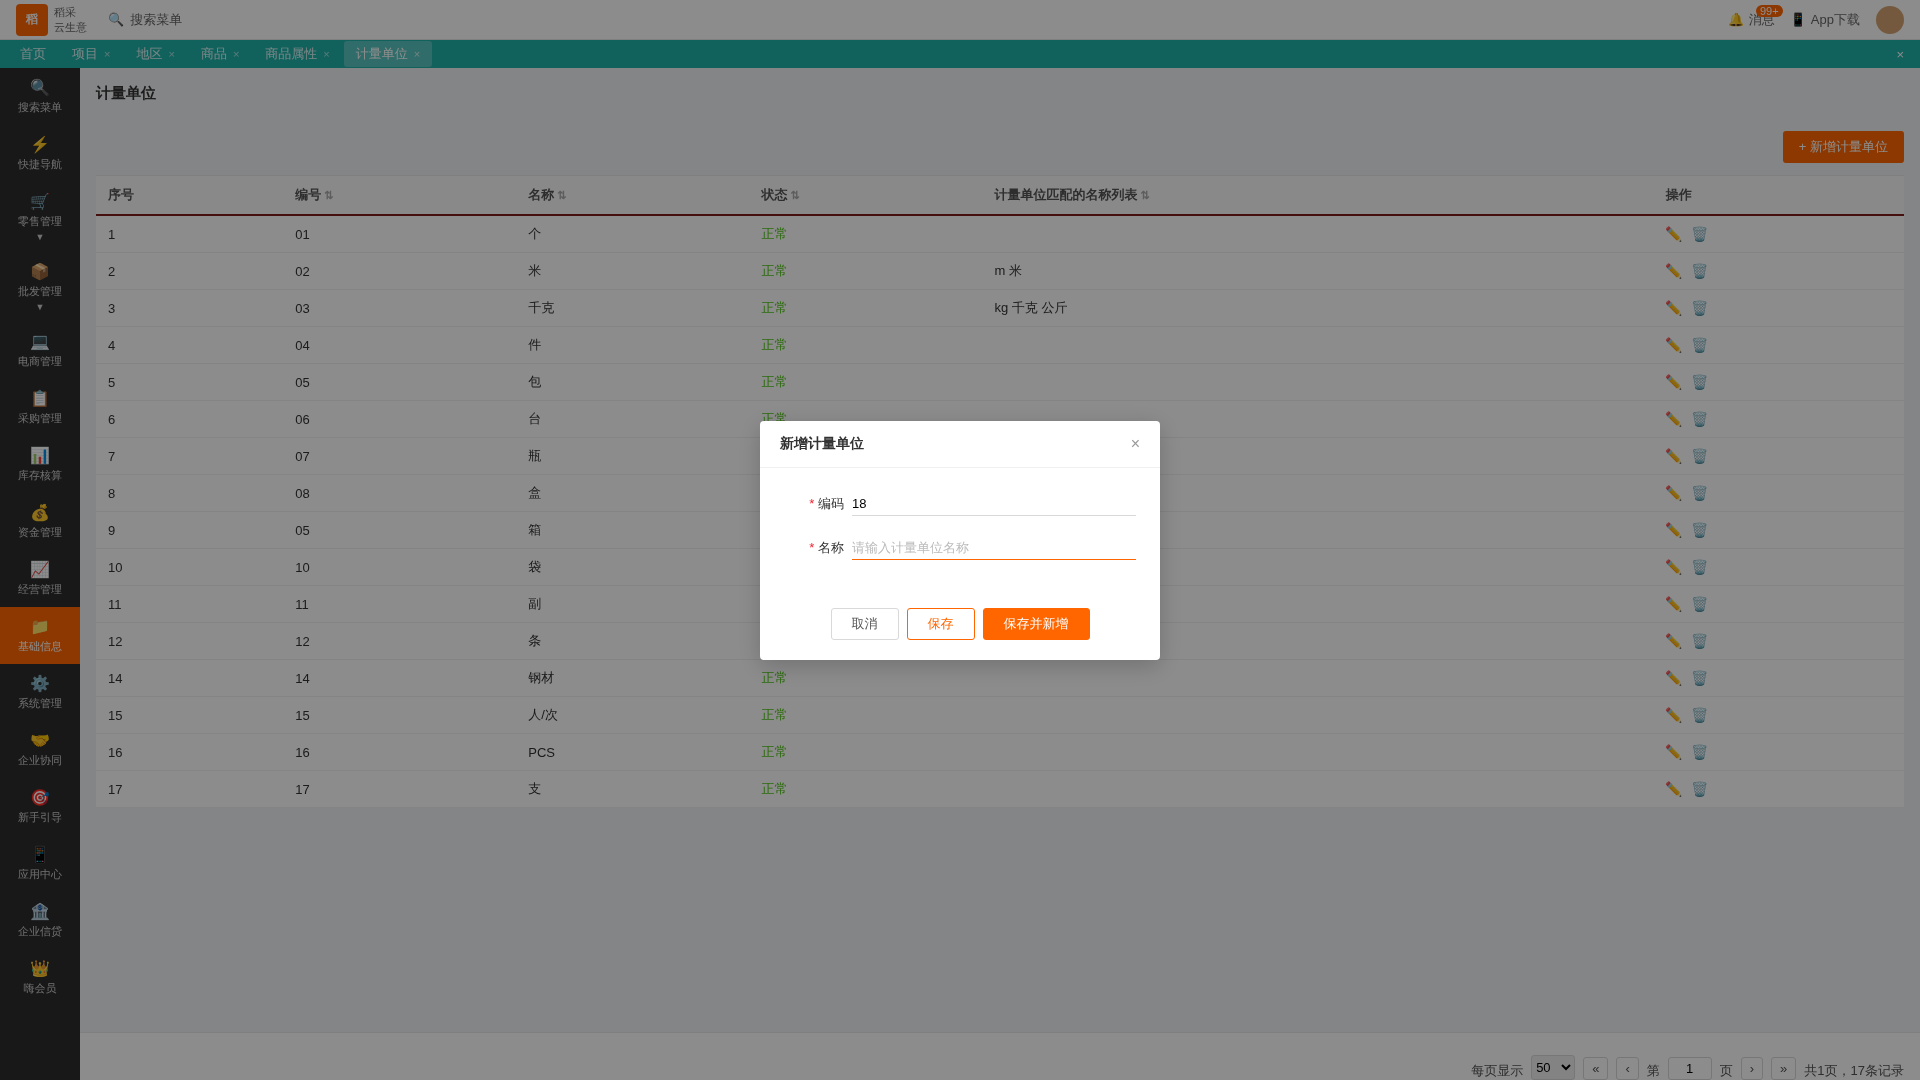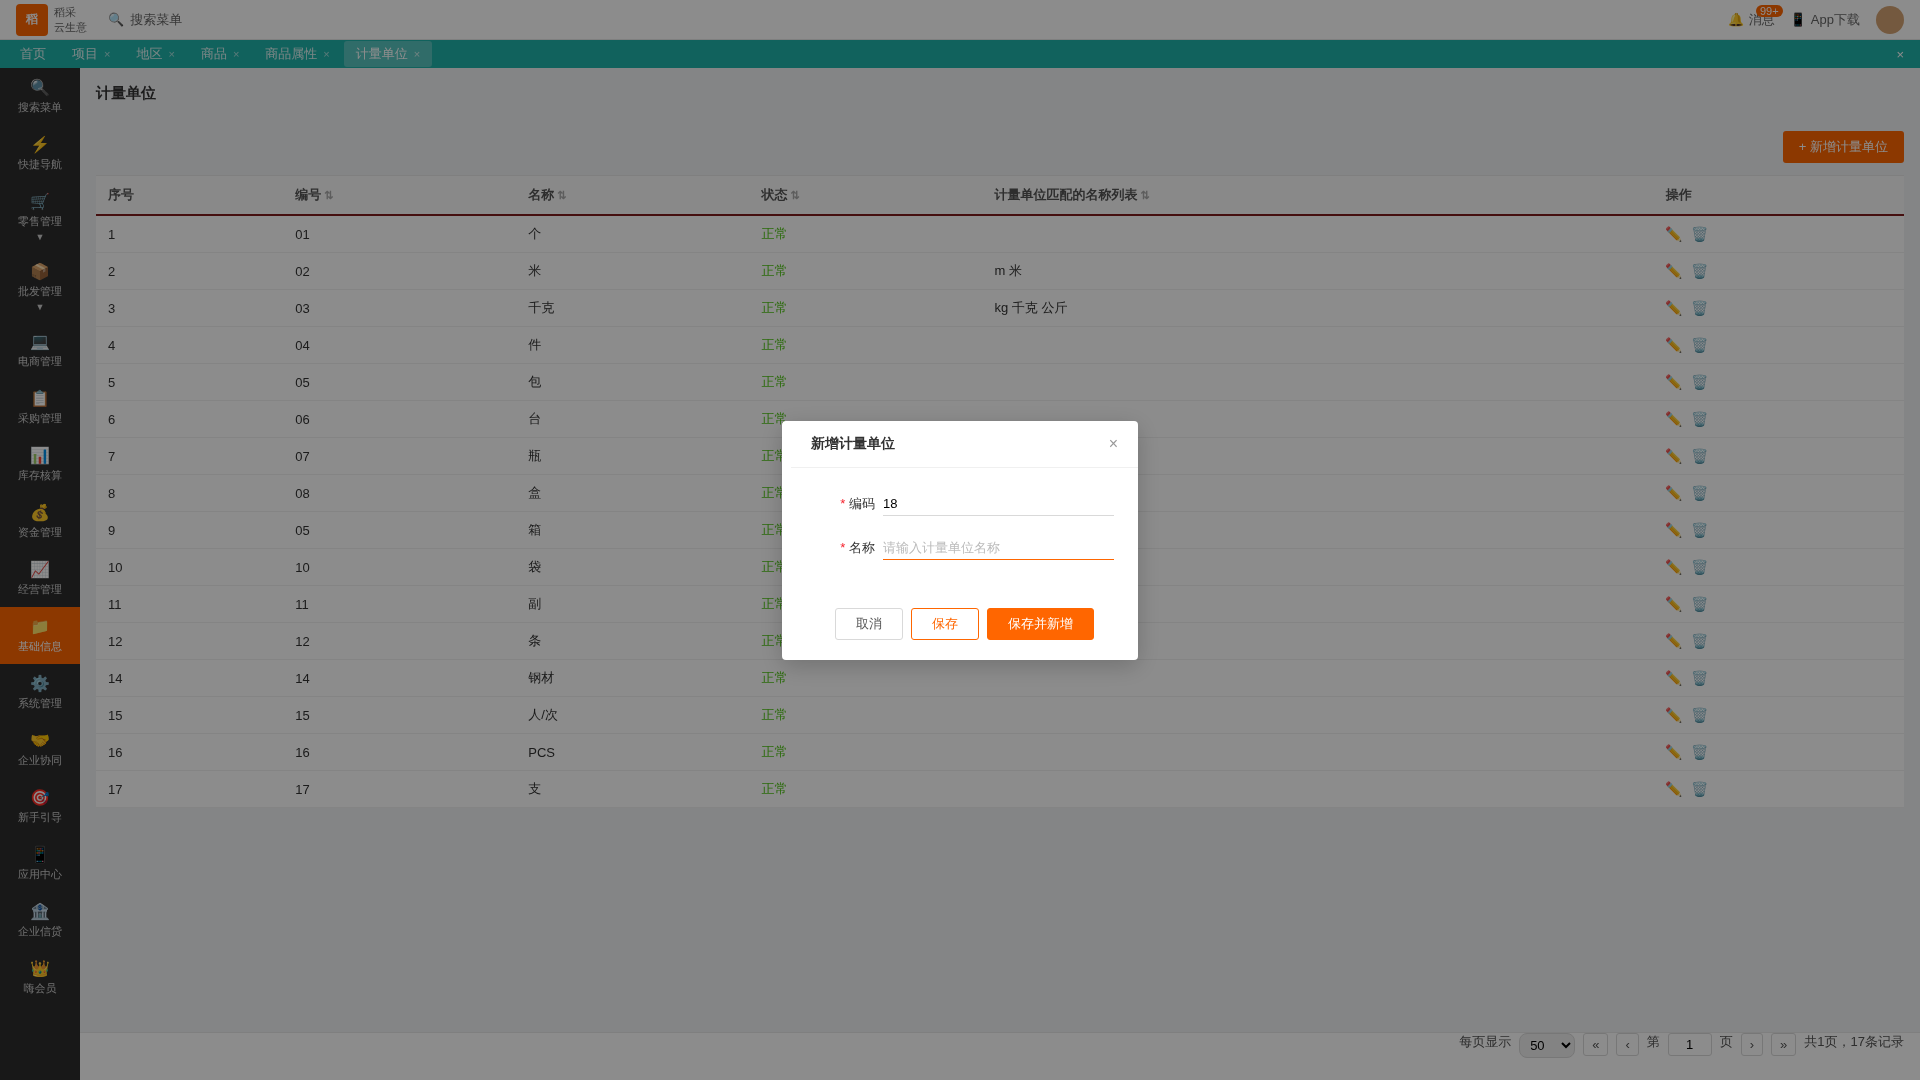--- a/index.html
+++ b/index.html
@@ -46,31 +46,31 @@
     .data-table { width: 100%; border-collapse: collapse; background: #fff; }
     .data-table th { background: #fafafa; border-bottom: 2px solid #7f1d1d; border-top: 1px solid #e8e8e8; padding: 10px 12px; font-weight: 600; color: #555; font-size: 13px; text-align: left; white-space: nowrap; }
     .data-table th.sortable { cursor: pointer; }
     .data-table th.sortable::after { content: ' ⇅'; font-size: 11px; color: #aaa; }
     .data-table td { border-bottom: 1px solid #f0f0f0; padding: 9px 12px; color: #333; font-size: 13px; }
     .status-normal { color: #52c41a; }
     .action-icons { display: flex; gap: 8px; }
     .action-icon { color: #999; cursor: pointer; font-size: 14px; }
 
     
-    .pagination { height: 48px; background: #fff; border-top: 1px solid #e8e8e8; display: flex; align-items: flex-start; justify-content: flex-end; padding: 0 16px; gap: 8px; font-size: 13px; color: #555; flex-shrink: 0; }
+    .pagination { height: 48px; background: #fff; border-top: 1px solid #e8e8e8; display: flex; align-items: flex-end; justify-content: flex-end; padding: 0 16px; gap: 8px; font-size: 13px; color: #555; flex-shrink: 0; }
     .pagination-btn { border: 1px solid #d9d9d9; background: #fff; padding: 3px 8px; border-radius: 3px; cursor: pointer; color: #555; font-size: 13px; }
     .pagination-btn:disabled { color: #ccc; cursor: default; }
     .pagination-input { border: 1px solid #d9d9d9; width: 44px; padding: 3px 6px; border-radius: 3px; text-align: center; font-size: 13px; }
-    .pagination-select { border: 1px solid #d9d9d9; padding: 3px 6px; border-radius: 8px; font-size: 13px; }
+    .pagination-select { border: 1px solid #d9d9d9; padding: 3px 0; border-radius: 3px; font-size: 13px; }
 
     
     .overlay { position: fixed; top: 0; left: 0; width: 1920px; height: 1080px; background: rgba(0,0,0,0.45); z-index: 100; display: flex; align-items: center; justify-content: center; }
 
     
-    .modal { background: #fff; border-radius: 4px; width: 356px; box-shadow: 0 6px 24px rgba(0,0,0,0.2); padding-left: 9px; }
+    .modal { background: #fff; border-radius: 4px; width: 400px; box-shadow: 0 6px 24px rgba(0,0,0,0.2); }
     .modal-header { display: flex; align-items: center; justify-content: space-between; padding: 14px 20px; border-bottom: 1px solid #f0f0f0; }
     .modal-title { font-size: 14px; font-weight: 600; color: #333; }
     .modal-close { cursor: pointer; color: #999; font-size: 16px; }
     .modal-body { padding: 24px 24px 16px; }
     .form-row { display: flex; align-items: center; margin-bottom: 20px; }
     .form-label { font-size: 13px; color: #333; width: 60px; text-align: right; margin-right: 8px; flex-shrink: 0; }
     .form-label::before { content: '* '; color: #f5222d; }
     .form-input { flex: 1; border: none; border-bottom: 1px solid #d9d9d9; padding: 4px 0; font-size: 13px; outline: none; }
     .form-input.active { border-bottom-color: #f60; }
     .form-input::placeholder { color: #bbb; }

